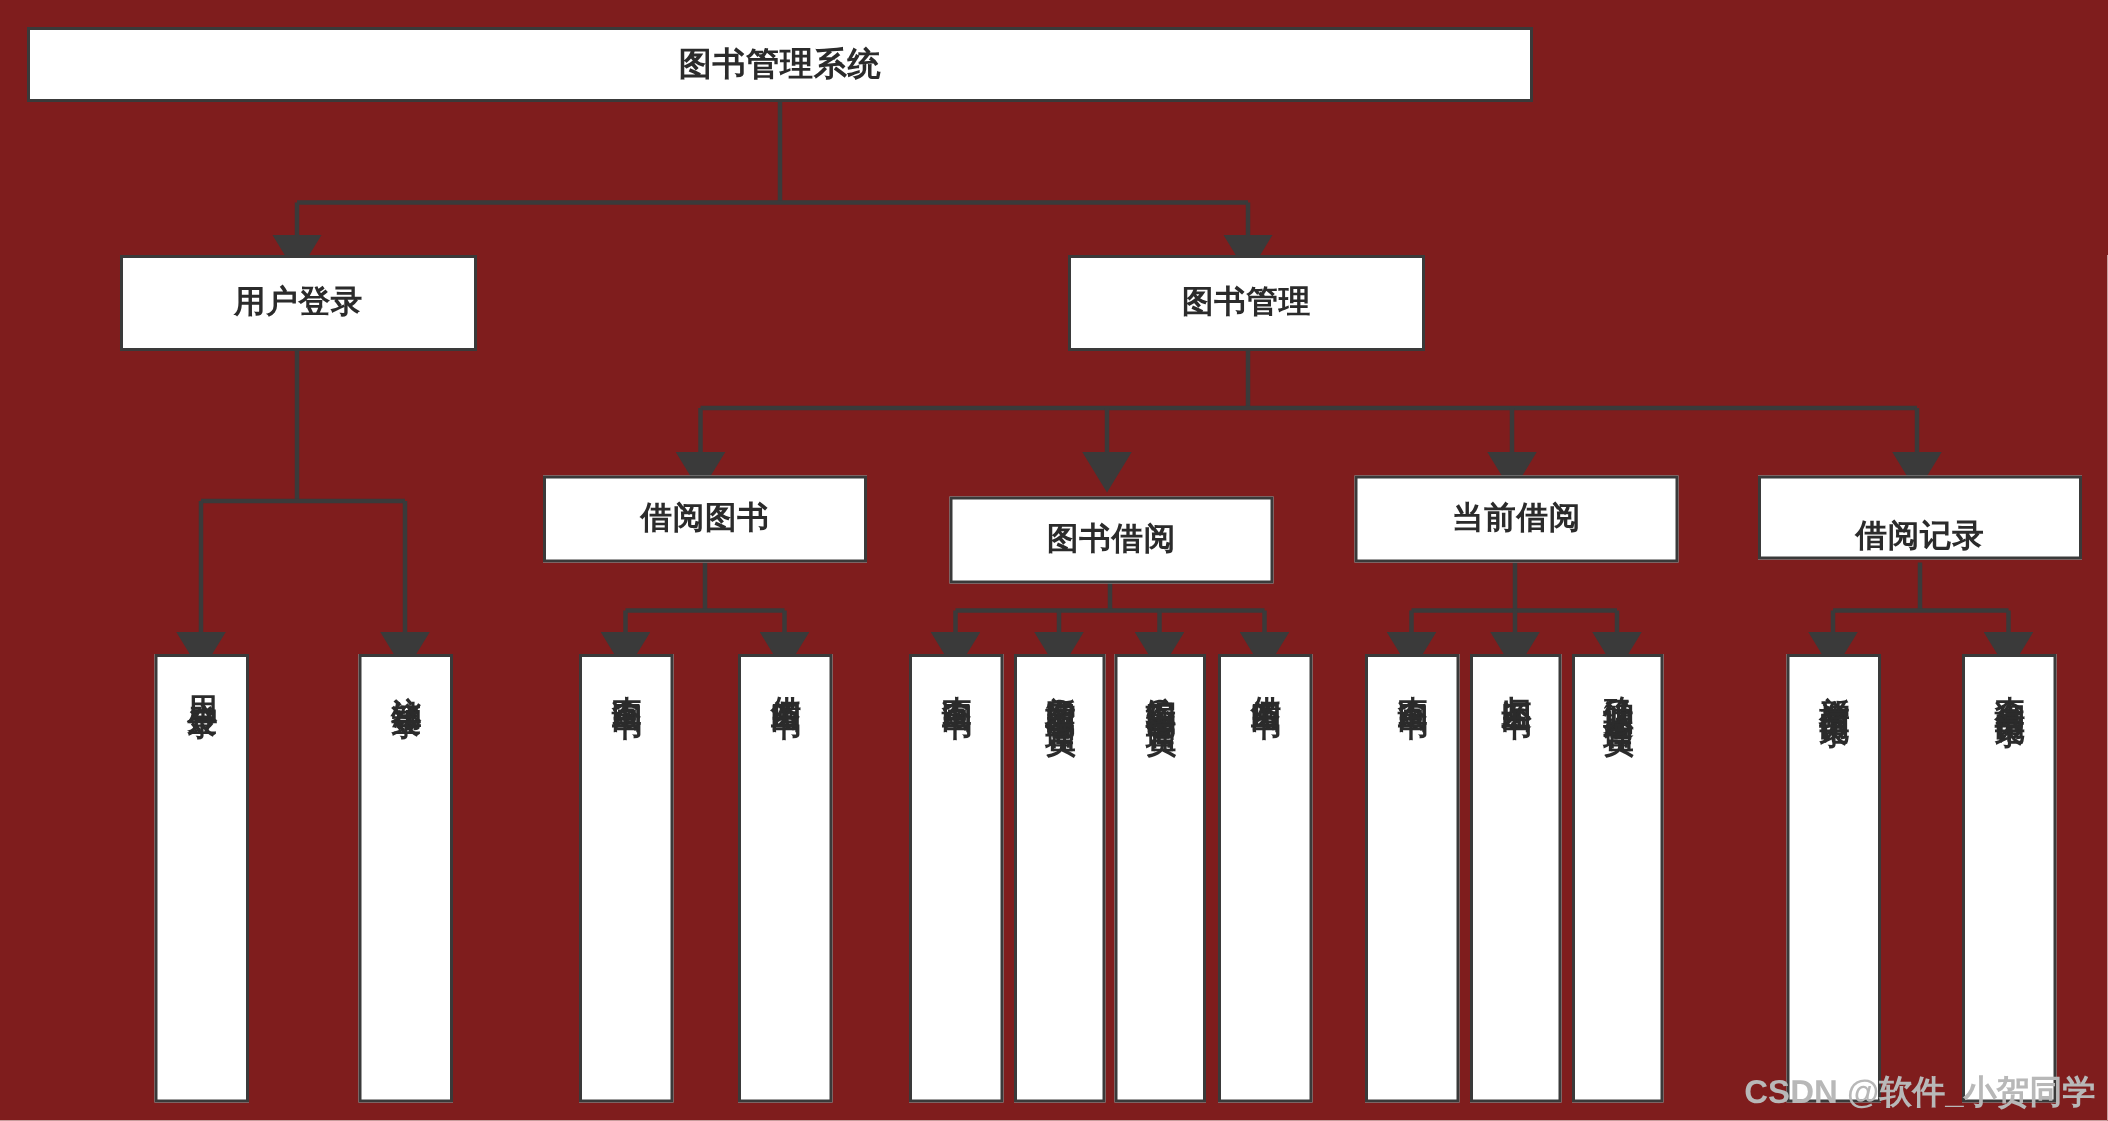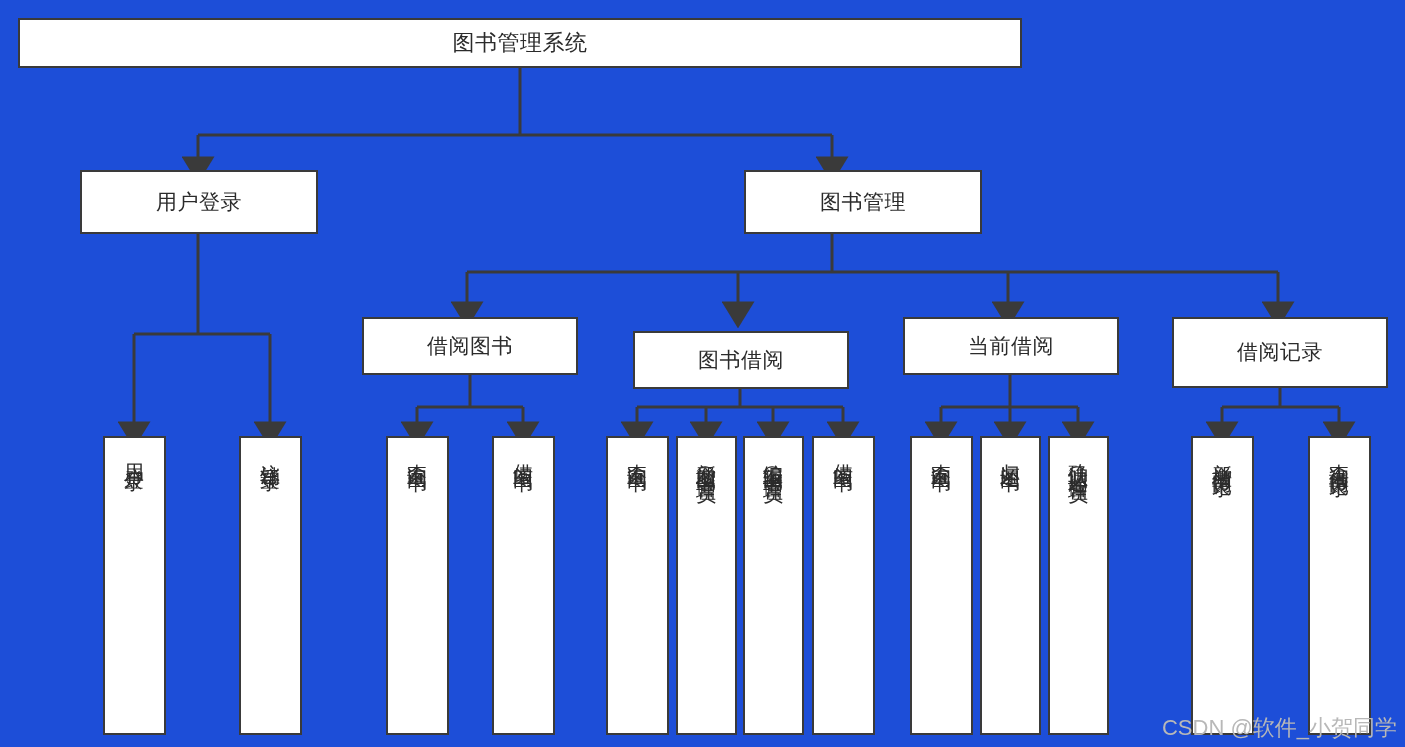--- a/index.html
+++ b/index.html
@@ -5,23 +5,24 @@
 <style>
   html, body {
     margin: 0;
     padding: 0;
     background: #ffffff;
   }
   #canvas {
     position: relative;
     width: 1405px;
     height: 747px;
-    background: #1d4ed8;
+    background: #7f1d1d;
     font-family: "Liberation Sans", "DejaVu Sans", sans-serif;
     overflow: hidden;
+    font-weight: bold;
   }
   svg.edges {
     position: absolute;
     left: 0;
     top: 0;
     width: 1405px;
     height: 747px;
     pointer-events: none;
   }
   .node {
@@ -131,37 +132,37 @@
   </svg>
 
   <div class="node horiz root" style="left:18px; top:18px; width:1004px; height:50px;">
     <span class="label">图书管理系统</span>
   </div>
 
   <div class="node horiz" style="left:80px; top:170px; width:238px; height:64px;">
     <span class="label">用户登录</span>
   </div>
 
-  <div class="node horiz" style="left:712px; top:170px; width:238px; height:64px;margin-left:32px;">
+  <div class="node horiz" style="left:712px; top:170px; width:238px; height:64px;">
     <span class="label">图书管理</span>
   </div>
 
   <div class="node horiz" style="left:362px; top:317px; width:216px; height:58px;">
     <span class="label">借阅图书</span>
   </div>
 
   <div class="node horiz" style="left:633px; top:331px; width:216px; height:58px;">
     <span class="label">图书借阅</span>
   </div>
 
   <div class="node horiz" style="left:903px; top:317px; width:216px; height:58px;">
     <span class="label">当前借阅</span>
   </div>
 
-  <div class="node horiz" style="left:1172px; top:317px; width:216px; height:71px;">
+  <div class="node horiz" style="left:1172px; top:317px; width:216px; height:56px;align-items:flex-end;">
     <span class="label">借阅记录</span>
   </div>
 
   <div class="node vert" style="left:103px; top:436px; width:63px; height:299px;">
     <span class="label">用户登录</span>
   </div>
 
   <div class="node vert" style="left:239px; top:436px; width:63px; height:299px;">
     <span class="label">注销登录</span>
   </div>

